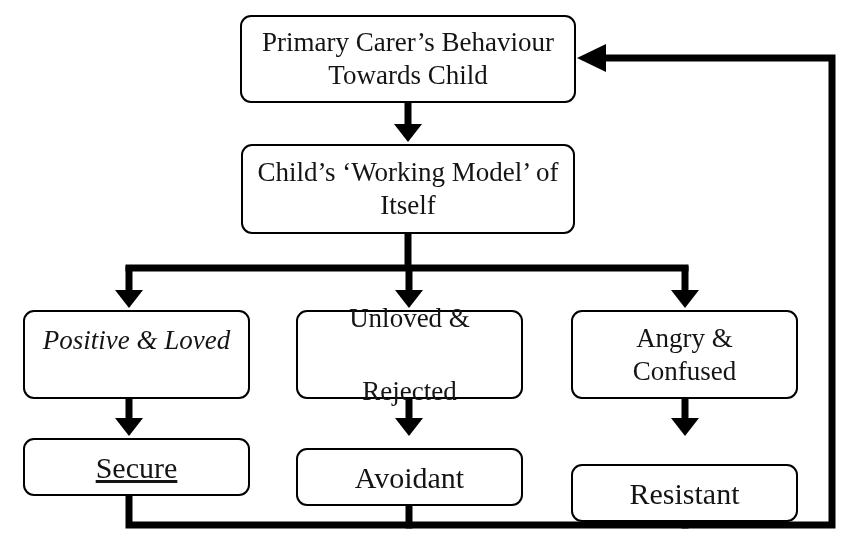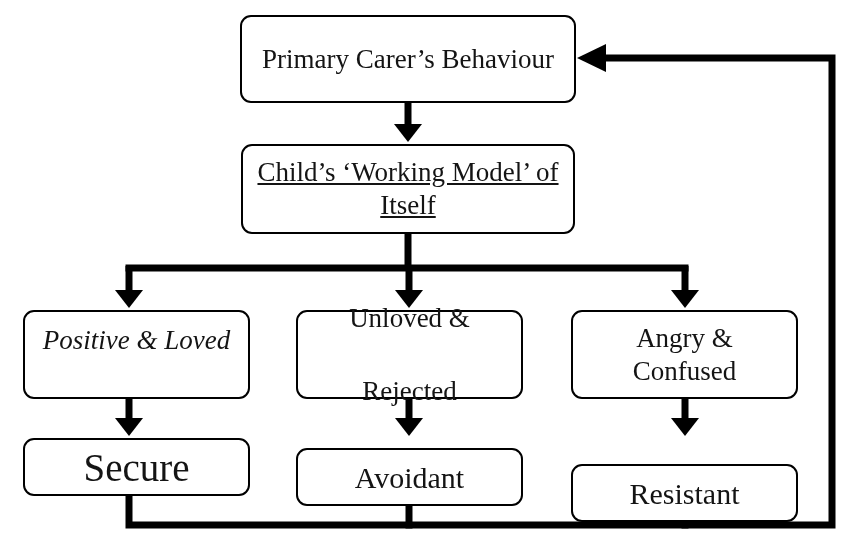--- a/index.html
+++ b/index.html
@@ -35,26 +35,26 @@
     justify-content: center;
     text-align: center;
     font-size: 27px;
     line-height: 33px;
   }
   .node span {
     display: block;
     white-space: nowrap;
   }
   .node-carer     { left: 240px; top: 15px;  width: 336px; height: 88px; }
-  .node-model     { left: 241px; top: 144px; width: 334px; height: 90px; text-decoration: underline; }
+  .node-model     { left: 241px; top: 144px; width: 334px; height: 90px; }
   .node-positive  { left: 23px;  top: 310px; width: 227px; height: 89px;
                     justify-content: flex-start; padding-top: 12px; font-style: italic; }
   .node-unloved   { left: 296px; top: 310px; width: 227px; height: 89px; gap: 40px; }
   .node-angry     { left: 571px; top: 310px; width: 227px; height: 89px; }
-  .node-secure    { left: 23px;  top: 438px; width: 227px; height: 58px; font-size: 39px; }
+  .node-secure    { left: 23px;  top: 438px; width: 227px; height: 58px; font-size: 30px; text-decoration: underline; }
   .node-avoidant  { left: 296px; top: 448px; width: 227px; height: 58px; font-size: 30px; }
   .node-resistant { left: 571px; top: 438px; width: 227px; height: 58px; font-size: 30px; margin-top: 26px; }
 </style>
 </head>
 <body>
 
 <div class="stage">
 
   <svg class="wires" viewBox="0 0 848 553" xmlns="http://www.w3.org/2000/svg">
     <g stroke="#000000" stroke-width="7" fill="none">
@@ -84,20 +84,21 @@
       <polygon points="685,308 671,290 699,290"></polygon>
       <polygon points="129,436 115,418 143,418"></polygon>
       <polygon points="409,436 395,418 423,418"></polygon>
       <polygon points="685,436 671,418 699,418"></polygon>
       <polygon points="577,58 606,44 606,72"></polygon>
     </g>
   </svg>
 
   <div class="node node-carer">
     <span>Primary Carer’s Behaviour</span>
+    <span>Towards Child</span>
   </div>
 
   <div class="node node-model">
     <span>Child’s ‘Working Model’ of</span>
     <span>Itself</span>
   </div>
 
   <div class="node node-positive">
     <span>Positive &amp; Loved</span>
   </div>

